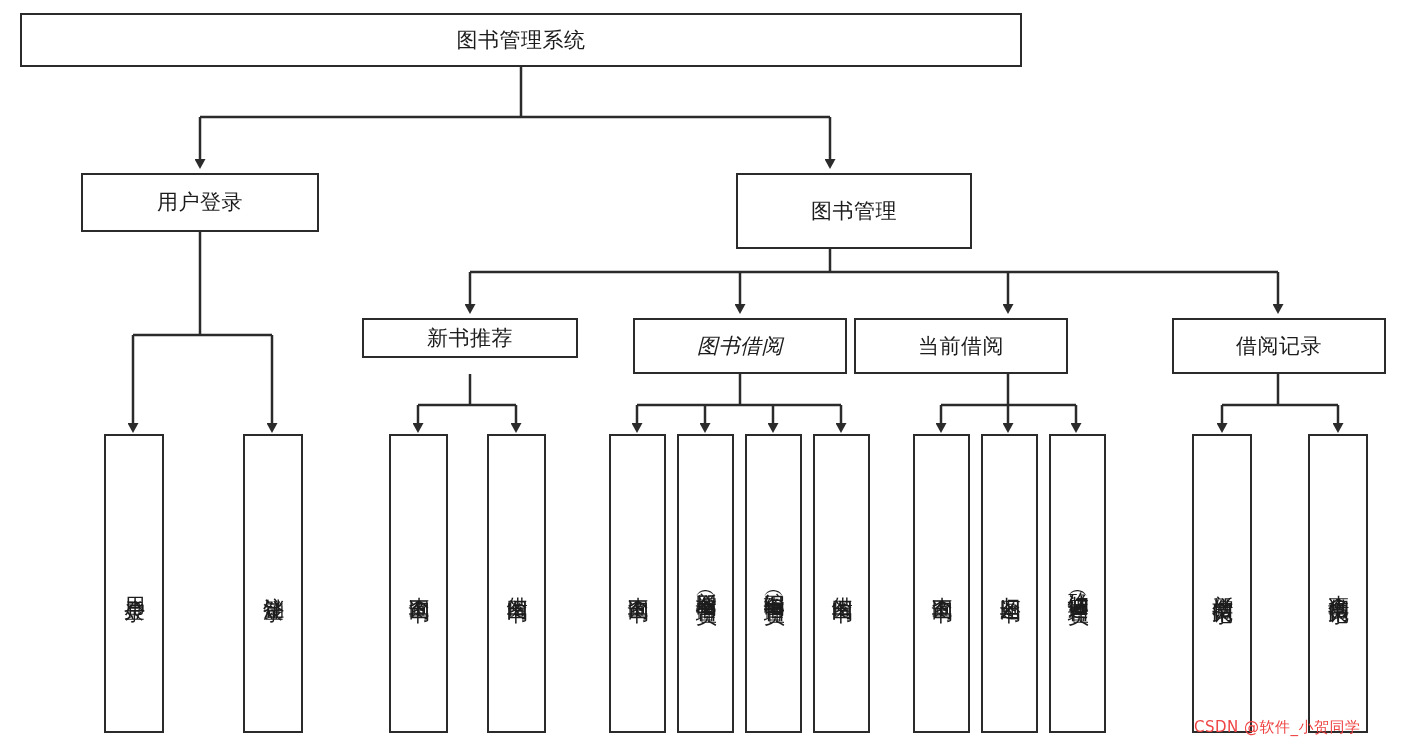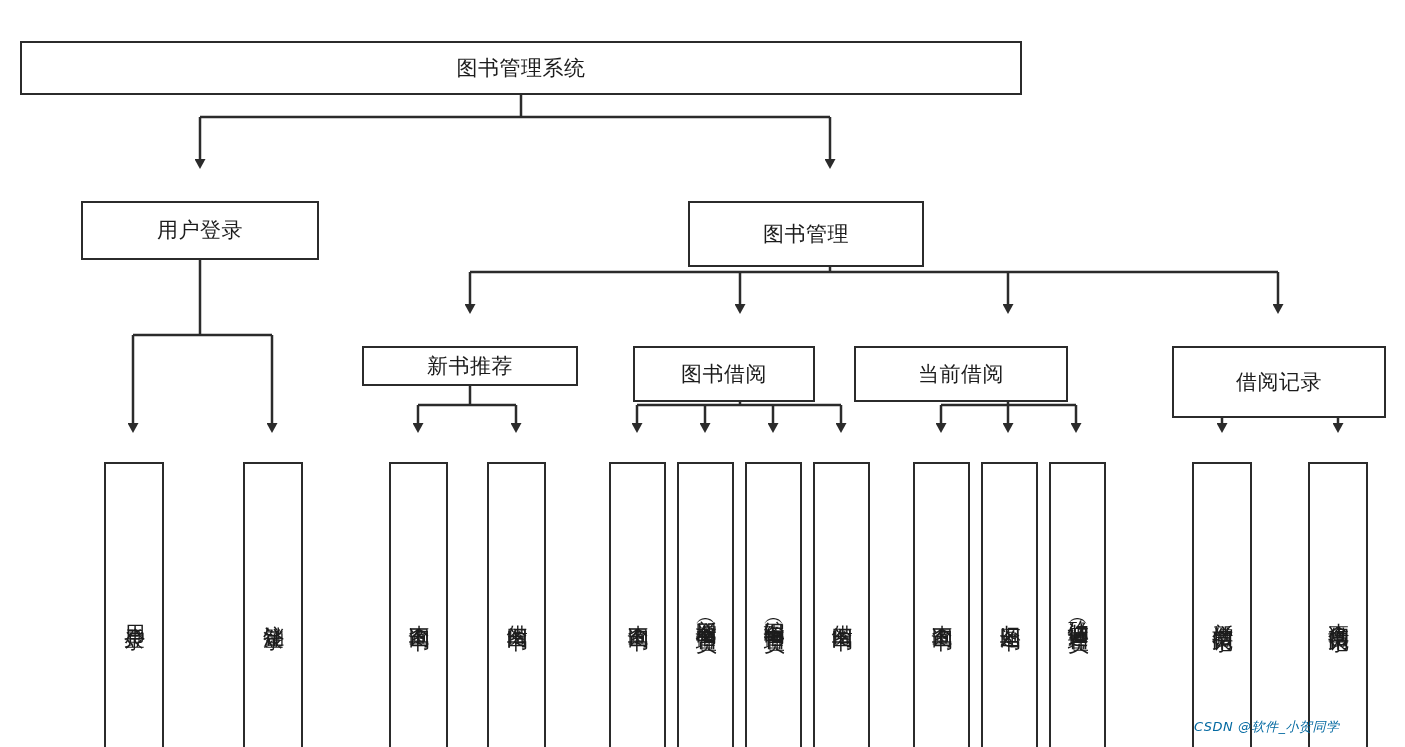--- a/index.html
+++ b/index.html
@@ -29,21 +29,20 @@
   }
   .node {
     position: absolute;
     box-sizing: border-box;
     border: 2px solid #2b2b2b;
     background: #ffffff;
     display: flex;
     align-items: center;
     justify-content: center;
     overflow: hidden;
-    margin-top: 28px;
   }
   .node .label {
     font-size: 21px;
     line-height: 1.18;
     color: #1c1c1c;
     letter-spacing: 0.5px;
     white-space: nowrap;
     text-align: center;
   }
   
@@ -58,25 +57,24 @@
   .node.v .label {
     writing-mode: vertical-rl;
     text-orientation: upright;
     font-size: 21px;
     line-height: 1.32;
     letter-spacing: 2px;
     max-height: 100%;
   }
   .watermark {
     position: absolute;
-    font-size: 13px;
-    color: #0369a1;
+    font-size: 15px;
+    color: #ef4444;
     white-space: nowrap;
     letter-spacing: 0.5px;
-    font-style: italic;
   }
 </style>
 </head>
 <body>
 
 <div id="canvas">
 
   <svg class="connectors" viewBox="0 0 1405 747" xmlns="http://www.w3.org/2000/svg">
     <defs>
       <marker id="arrow" markerWidth="10" markerHeight="11" refX="1" refY="5.5" orient="auto" markerUnits="userSpaceOnUse">
@@ -127,34 +125,34 @@
     </g>
   </svg>
 
   <div class="node h" style="left:20px; top:13px; width:1002px; height:54px;">
     <span class="label">图书管理系统</span>
   </div>
 
   <div class="node h" style="left:81px; top:173px; width:238px; height:59px;">
     <span class="label">用户登录</span>
   </div>
-  <div class="node h" style="left:688px; top:173px; width:236px; height:66px;">
+  <div class="node h" style="left:736px; top:173px; width:236px; height:76px;">
     <span class="label">图书管理</span>
   </div>
 
   <div class="node h" style="left:362px; top:318px; width:216px; height:40px;">
     <span class="label">新书推荐</span>
   </div>
-  <div class="node h" style="left:633px; top:318px; width:182px; height:56px;">
+  <div class="node h" style="left:633px; top:318px; width:214px; height:56px;font-style:italic;">
     <span class="label">图书借阅</span>
   </div>
   <div class="node h" style="left:854px; top:318px; width:214px; height:56px;">
     <span class="label">当前借阅</span>
   </div>
-  <div class="node h" style="left:1172px; top:318px; width:214px; height:72px;">
+  <div class="node h" style="left:1172px; top:318px; width:214px; height:56px;">
     <span class="label">借阅记录</span>
   </div>
 
   <div class="node v" style="left:104px; top:434px; width:60px; height:299px;">
     <span class="label">用户登录</span>
   </div>
   <div class="node v" style="left:243px; top:434px; width:60px; height:299px;">
     <span class="label">注销登录</span>
   </div>
 

